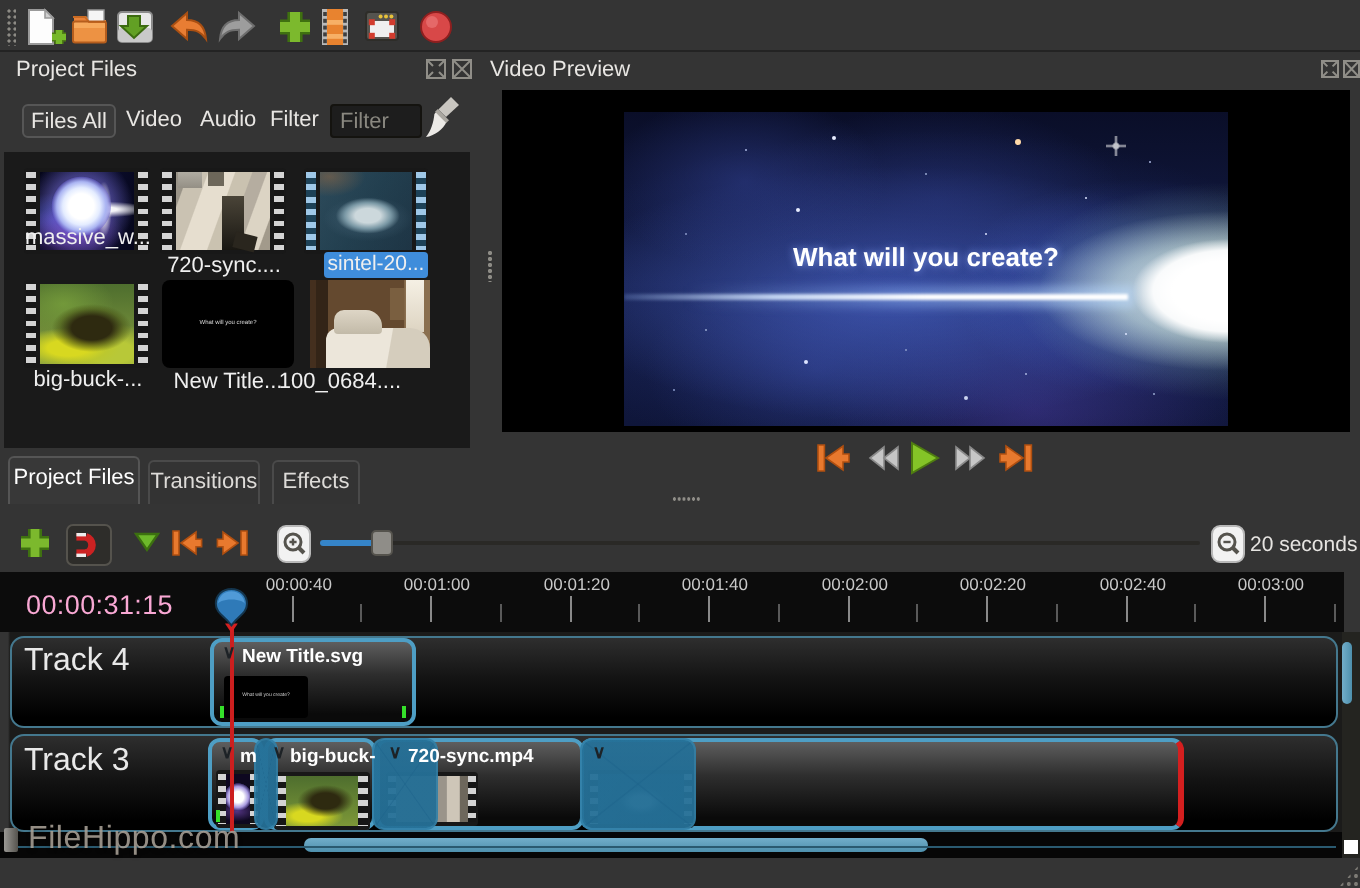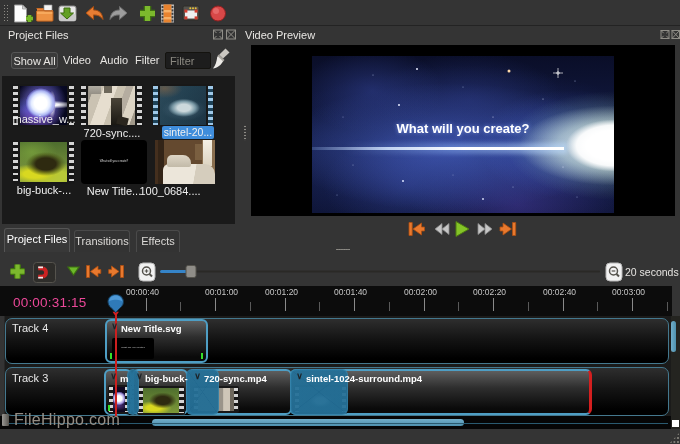--- a/index.html
+++ b/index.html
@@ -59,28 +59,28 @@
 #stars{left:0;top:0;width:2px;height:2px;border-radius:50%;background:transparent;
  box-shadow:60px 18px 0 -.5px #aab6e0,104px 12px 0 0 #e8ecff,150px 30px 0 -.5px #98a8d0,196px 14px 0 .5px #ffd9a8,
  230px 42px 0 -.5px #dde4ff,262px 24px 0 -.5px #aab6e0,30px 60px 0 -.5px #8a98c8,86px 48px 0 0 #e8ecff,
  126px 72px 0 -.5px #8fa0d0,180px 60px 0 -.5px #dde4ff,40px 108px 0 -.5px #98a8d0,90px 124px 0 0 #dde4ff,
  140px 118px 0 -.5px #8a98c8,200px 130px 0 -.5px #aab6e0,250px 110px 0 -.5px #dde4ff,24px 138px 0 -.5px #8898c8,
  170px 142px 0 0 #ccd4f0,264px 140px 0 -.5px #98a8d0}
 #nebtext{left:0;top:65px;width:100%;text-align:center;color:#fff;font-size:13px;font-weight:bold;text-shadow:0 0 4px rgba(140,170,255,.8)}
 
 #ttoolbar{left:0;top:252px;width:680px;height:34px;background:#343434}
 #ruler{left:0;top:286px;width:672px;height:30px;background:#0c0c0c}
-#curtime{left:13px;top:295px;font-size:13.5px;color:#ec4899;letter-spacing:.2px}
-.rlab{position:absolute;top:287px;font-size:8.5px;color:#c8c8c8;width:40px;text-align:left}
+#curtime{left:13px;top:295px;font-size:13.5px;color:#f9a8d4;letter-spacing:.2px}
+.rlab{position:absolute;top:287px;font-size:8.5px;color:#c8c8c8;width:40px;text-align:right}
 .tickM{position:absolute;top:298px;width:1px;height:13px;background:#8a8a8a}
 .tickm{position:absolute;top:302px;width:1px;height:9px;background:#5a5a5a}
 #tracks{left:0;top:316px;width:672px;height:112px;background:linear-gradient(90deg,#343434 0 4px,#1b1b1a 5px,#1b1b1a)}
 .trackrect{position:absolute;left:5px;width:664px;height:45px;border:1px solid #44788e;border-radius:7px;
  background:linear-gradient(#2e2e2e,#141414 45%,#000 90%)}
-.tracklabel{position:absolute;font-size:11px;color:#e8e8e8}
+.tracklabel{position:absolute;font-size:16px;color:#e8e8e8}
 .clip{position:absolute;border:2px solid #4e9ec4;border-radius:6px;
  background:linear-gradient(#5e5e5e,#2e2e2e 40%,#0a0a0a 90%)}
 .cliplabel{position:absolute;top:1.5px;left:14px;font-size:9.5px;font-weight:bold;color:#fff;white-space:nowrap;z-index:6}
 .chev{position:absolute;top:1px;left:3px;font-size:9px;font-weight:bold;width:9px;height:9px;
  text-align:center;line-height:9px;color:#1d2226;z-index:6}
 .trans{position:absolute;border-radius:6px;background:rgba(70,164,200,.8);overflow:hidden;z-index:4;border:1px solid rgba(40,110,150,.6)}
 .trans .x1{position:absolute;left:0;top:0;width:100%;height:100%;
  background:linear-gradient(to bottom right,transparent 49%,rgba(28,98,138,.5) 50%),
             linear-gradient(to top right,transparent 49%,rgba(28,98,138,.5) 50%),
             linear-gradient(to bottom left,transparent 49%,rgba(28,98,138,.5) 50%),
@@ -186,21 +186,21 @@
       <path d="M1 1.5 l2.7 2.7 M9 1.5 l-2.7 2.7 M1 9.5 l2.7 -2.7 M9 9.5 l-2.7 -2.7"></path>
   <rect x="12" y="1.5" width="7.5" height="8"></rect>
       <path d="M12 1.5 l7.5 8 M19.5 1.5 l-7.5 8"></path>
     </g>
   </svg>
 <svg class="abs" style="left:213px;top:47px" width="19" height="26" viewBox="0 0 19 26">
   <path d="M12.5 1.5 l4 4 -6.5 6 -3.8 -3.8 z" fill="#c9c6c0"></path>
   <path d="M5.5 8.5 l5 5 c-2 4.5 -6.5 7.5 -10.5 8 2.5-3 3.8-7.5 4.2-11.5 z" fill="#eceae6"></path>
   <path d="M5.2 8.2 l5.6 5.6" stroke="#aaa7a0" stroke-width="2" fill="none"></path>
   </svg>
-<div class="abs fbtn" id="showall">Show All</div>
+<div class="abs fbtn" id="showall">Files All</div>
 <div class="abs fbtn" style="left:63px;top:54px">Video</div>
 <div class="abs fbtn" style="left:100px;top:54px">Audio</div>
 <div class="abs fbtn" style="left:135px;top:54px">Filter</div>
 <div class="abs" id="filter">Filter</div>
 
 <div class="abs" id="filesarea"></div>
 
 <div class="film" style="left:12px;top:84px;width:63px;height:43px">
  <div class="spl"></div>
     <div class="spr"></div>
@@ -342,21 +342,21 @@
       <rect x="606" y="7" width="16" height="18" rx="4" fill="#f2f2f2" stroke="#b8b8b8"></rect>
     <circle cx="613.5" cy="15" r="4" fill="none" stroke="#55534d" stroke-width="1.5"></circle>
     <path d="M611.7 15 h3.6" stroke="#55534d" stroke-width="1.2"></path>
     <path d="M616.5 18 l2.5 2.5" stroke="#55534d" stroke-width="2"></path>
     </g>
  <text x="625" y="19.5" font-size="10.5" fill="#e6e4e1" font-family="Liberation Sans">20 seconds</text>
 </svg>
 <div class="abs" id="ruler"></div>
 <div class="abs" id="curtime">00:00:31:15</div>
 <div class="abs rlab" style="left:126px">00:00:40</div>
-<div class="abs rlab" style="left:205px">00:01:00</div>
+<div class="abs rlab" style="left:195px">00:01:00</div>
 <div class="abs rlab" style="left:265px">00:01:20</div>
 <div class="abs rlab" style="left:334px">00:01:40</div>
 <div class="abs rlab" style="left:404px">00:02:00</div>
 <div class="abs rlab" style="left:473px">00:02:20</div>
 <div class="abs rlab" style="left:543px">00:02:40</div>
 <div class="abs rlab" style="left:612px">00:03:00</div>
 <div class="abs tickM" style="left:146px"></div>
 <div class="abs tickm" style="left:180px"></div>
 <div class="abs tickM" style="left:215px"></div>
 <div class="abs tickm" style="left:250px"></div>
@@ -416,21 +416,20 @@
     <div class="cliplabel">720-sync.mp4</div>
  <div class="abs film" style="left:3px;top:15px;width:46px;height:27px">
   <div class="spl" style="width:4px"></div>
       <div class="spr" style="width:4px"></div>
   <div class="inner" style="left:5px;right:5px;background:
     linear-gradient(90deg,#7a7468 0 55%, #9a948a 56% 70%, #cec6b8 71% 88%, #6d675c 89%)"></div>
     </div>
 </div>
 <div class="abs clip" style="left:290px;top:369px;width:302px;height:46px;border-right:3px solid #d41f1f">
  <div class="chev">∨</div>
-    <div class="cliplabel">sintel-1024-surround.mp4</div>
  <div class="abs film" style="left:2px;top:14px;width:53px;height:29px">
   <div class="spl" style="width:4px"></div>
       <div class="spr" style="width:4px"></div>
   <div class="inner" style="left:5px;right:5px;background:
     radial-gradient(ellipse 12px 7px at 50% 55%, #9ab0ba 0 40%, rgba(70,100,115,.5) 80%, transparent 100%),
     linear-gradient(120deg,#27424f,#16303e 60%,#102230)"></div>
     </div>
 </div>
 
 <div class="abs trans" style="left:127px;top:369px;width:12px;height:46px">

